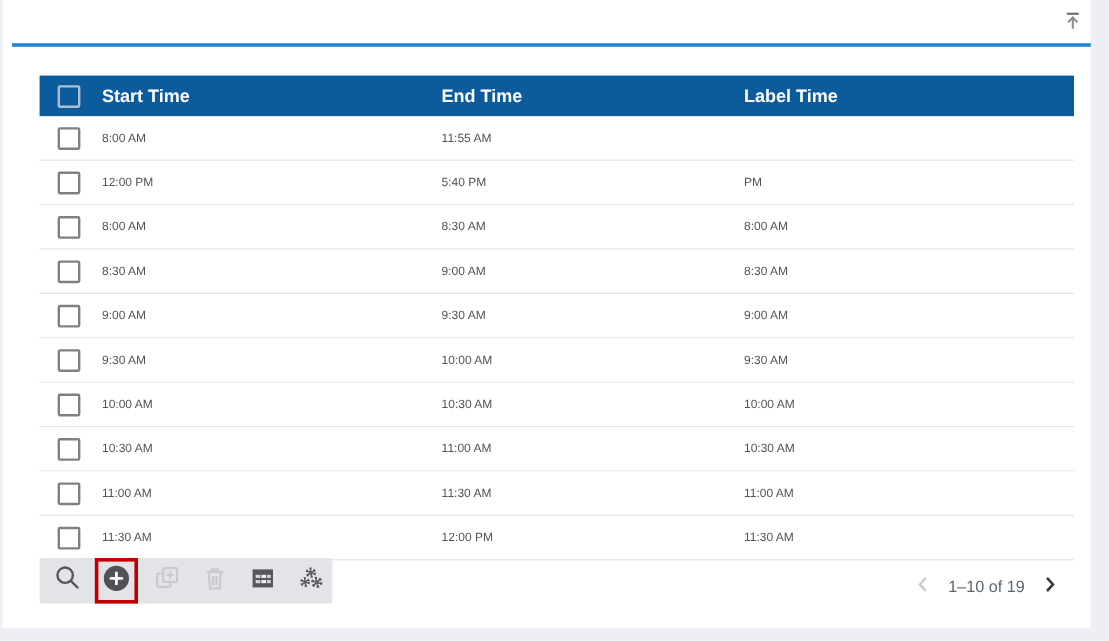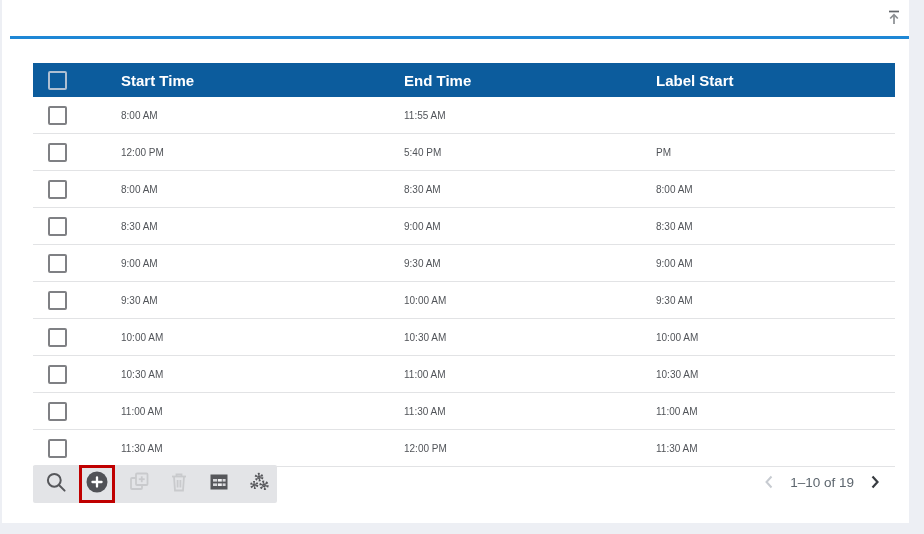--- a/index.html
+++ b/index.html
@@ -40,21 +40,21 @@
     background: #0c5c9d; color: #ffffff;
     font-size: 15px; font-weight: bold;
   }
   .trow {
     display: grid; grid-template-columns: 46px 283px 252px 1fr;
     align-items: center; height: 36px;
     border-bottom: 1px solid #e2e3e5;
     background: #ffffff;
     font-size: 10px; color: #515459;
   }
-  .cell { padding-left: 6px; white-space: nowrap; overflow: hidden; margin-left: 36px; }
+  .cell { padding-left: 6px; white-space: nowrap; overflow: hidden; }
   .cb-cell { padding-left: 15px; display: flex; align-items: center; }
   .cbx {
     width: 15px; height: 15px; border: 2px solid #7f8084; border-radius: 2px;
     background: #ffffff; display: inline-block; cursor: pointer;
   }
   .cbx.header-cbx { border-color: #aebfd2; background: transparent; }
 
   
   .toolbar {
     position: absolute; left: 31px; top: 465px; width: 244px; height: 38px;
@@ -72,21 +72,21 @@
     width: 30px; height: 32px;
     border: 3px solid #c00000;
     display: flex; align-items: center; justify-content: center;
     margin-right: 11px; margin-left: -4px; flex: 0 0 auto;
   }
   .annotation-box .tb-btn { margin: 0; }
 
   
   .pagination {
     position: absolute; right: 26px; top: 475px; height: 26px;
-    display: flex; gap: 13px;
+    display: flex; align-items: center; gap: 13px;
     font-size: 13.5px; color: #5d666e;
   }
   .pg-chevron { width: 16px; height: 16px; display: flex; align-items: center; justify-content: center; }
   .pg-chevron.prev { cursor: default; }
   .pg-chevron.next { cursor: pointer; }
 </style>
 </head>
 <body>
 
 <div class="panel">
@@ -104,21 +104,21 @@
 
   <div class="title-underline"></div>
 
   <div class="grid-table">
     <div class="thead">
       <div class="cb-cell">
         <span class="cbx header-cbx"></span>
       </div>
       <div class="cell">Start Time</div>
       <div class="cell">End Time</div>
-      <div class="cell">Label Start</div>
+      <div class="cell">Label Time</div>
     </div>
     <div>
     <div class="trow">
       <div class="cb-cell">
         <span class="cbx"></span>
       </div>
       <div class="cell">8:00 AM</div>
       <div class="cell">11:55 AM</div>
     </div>
 

